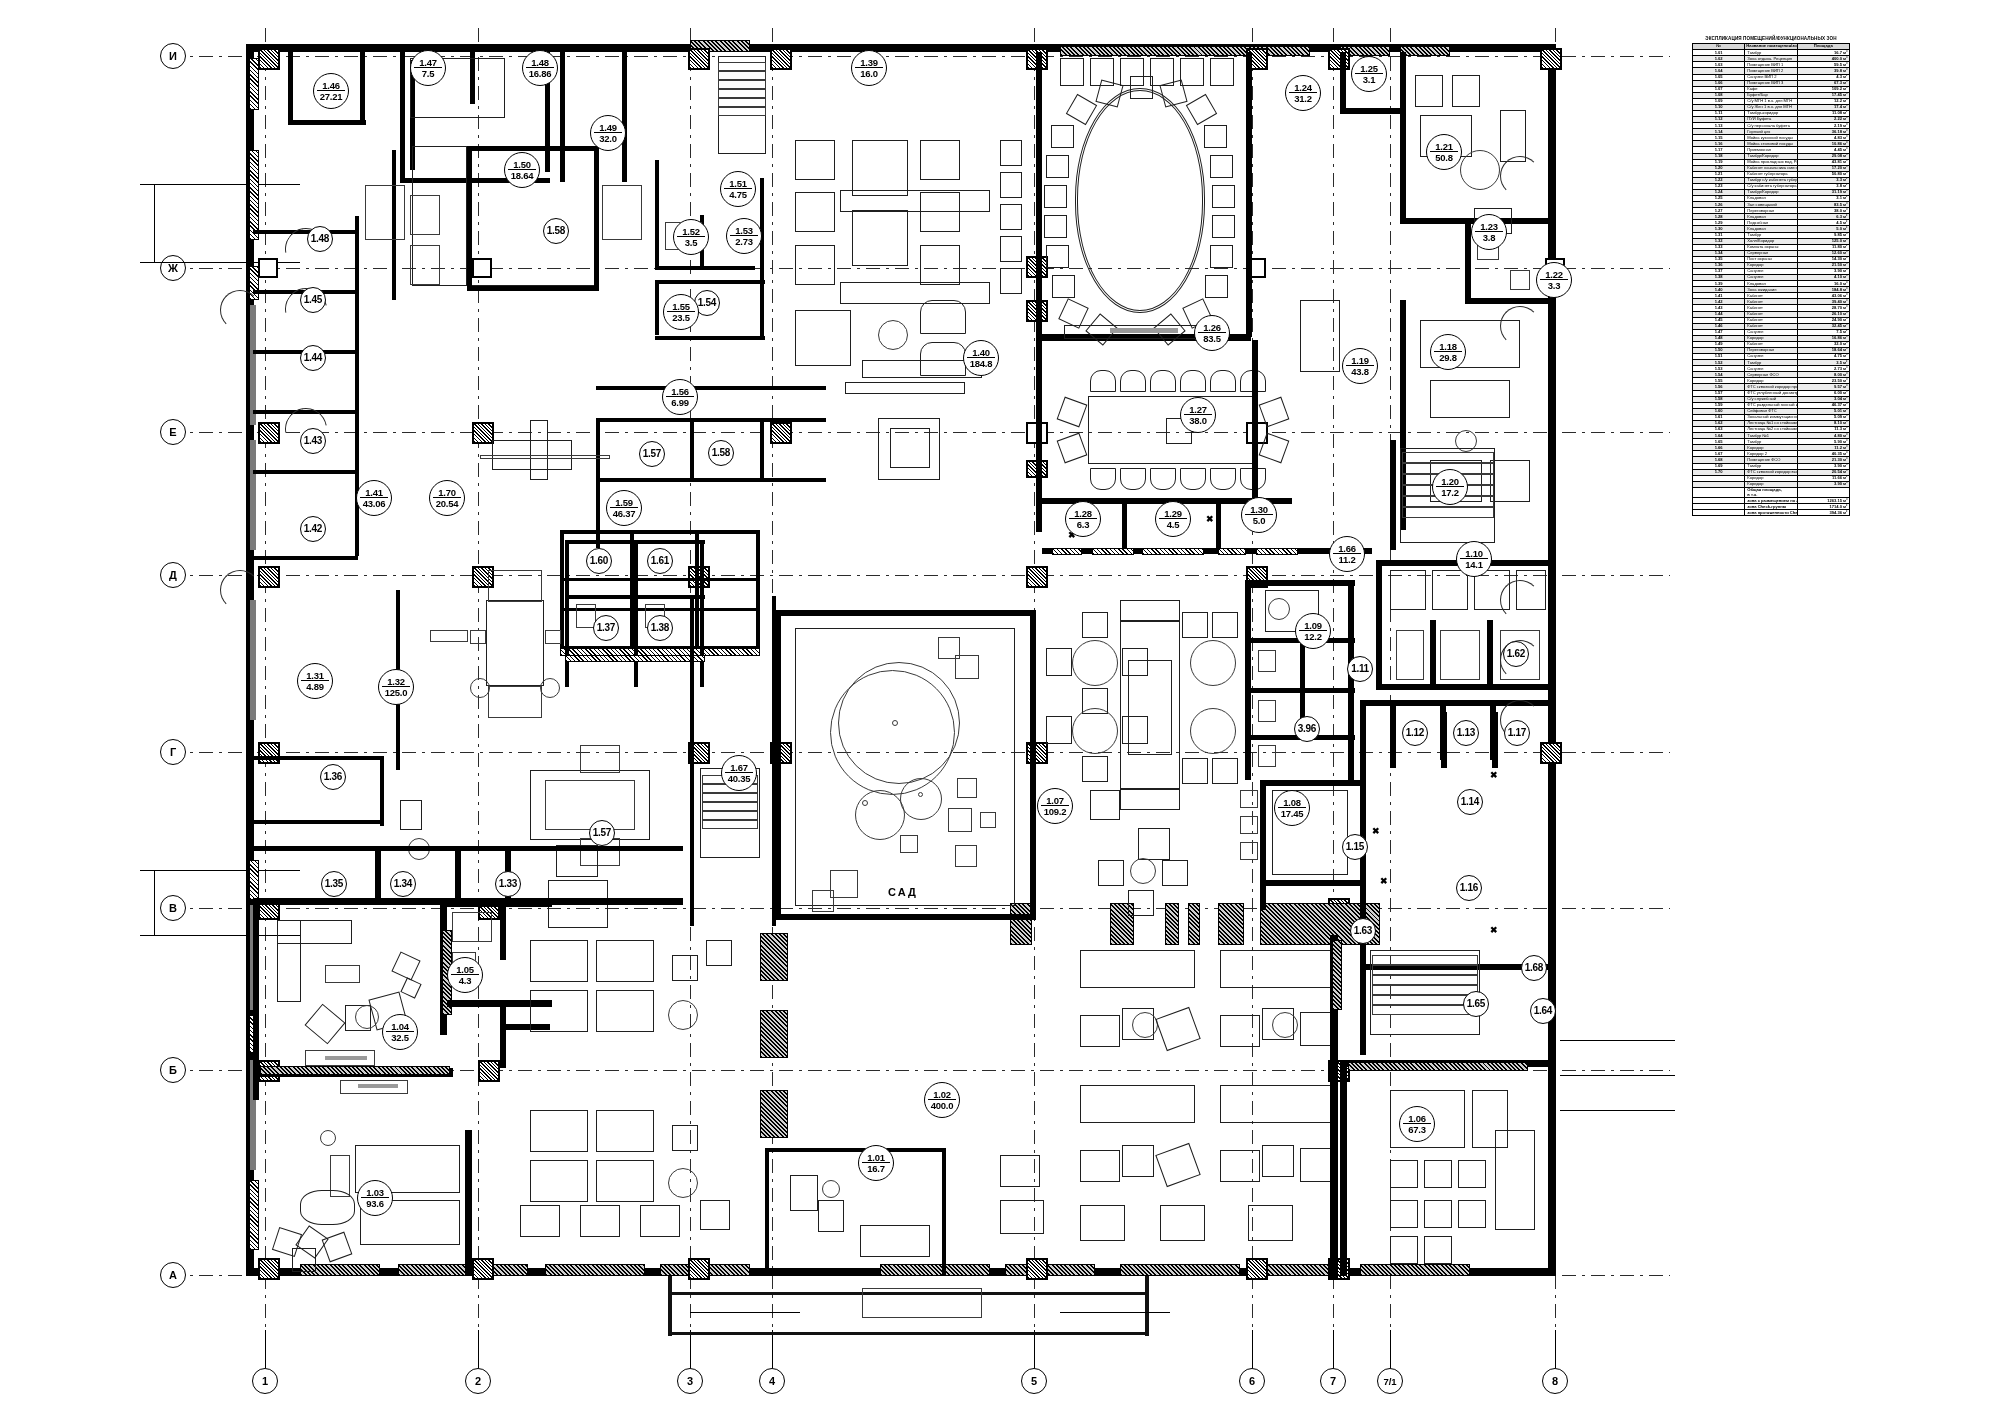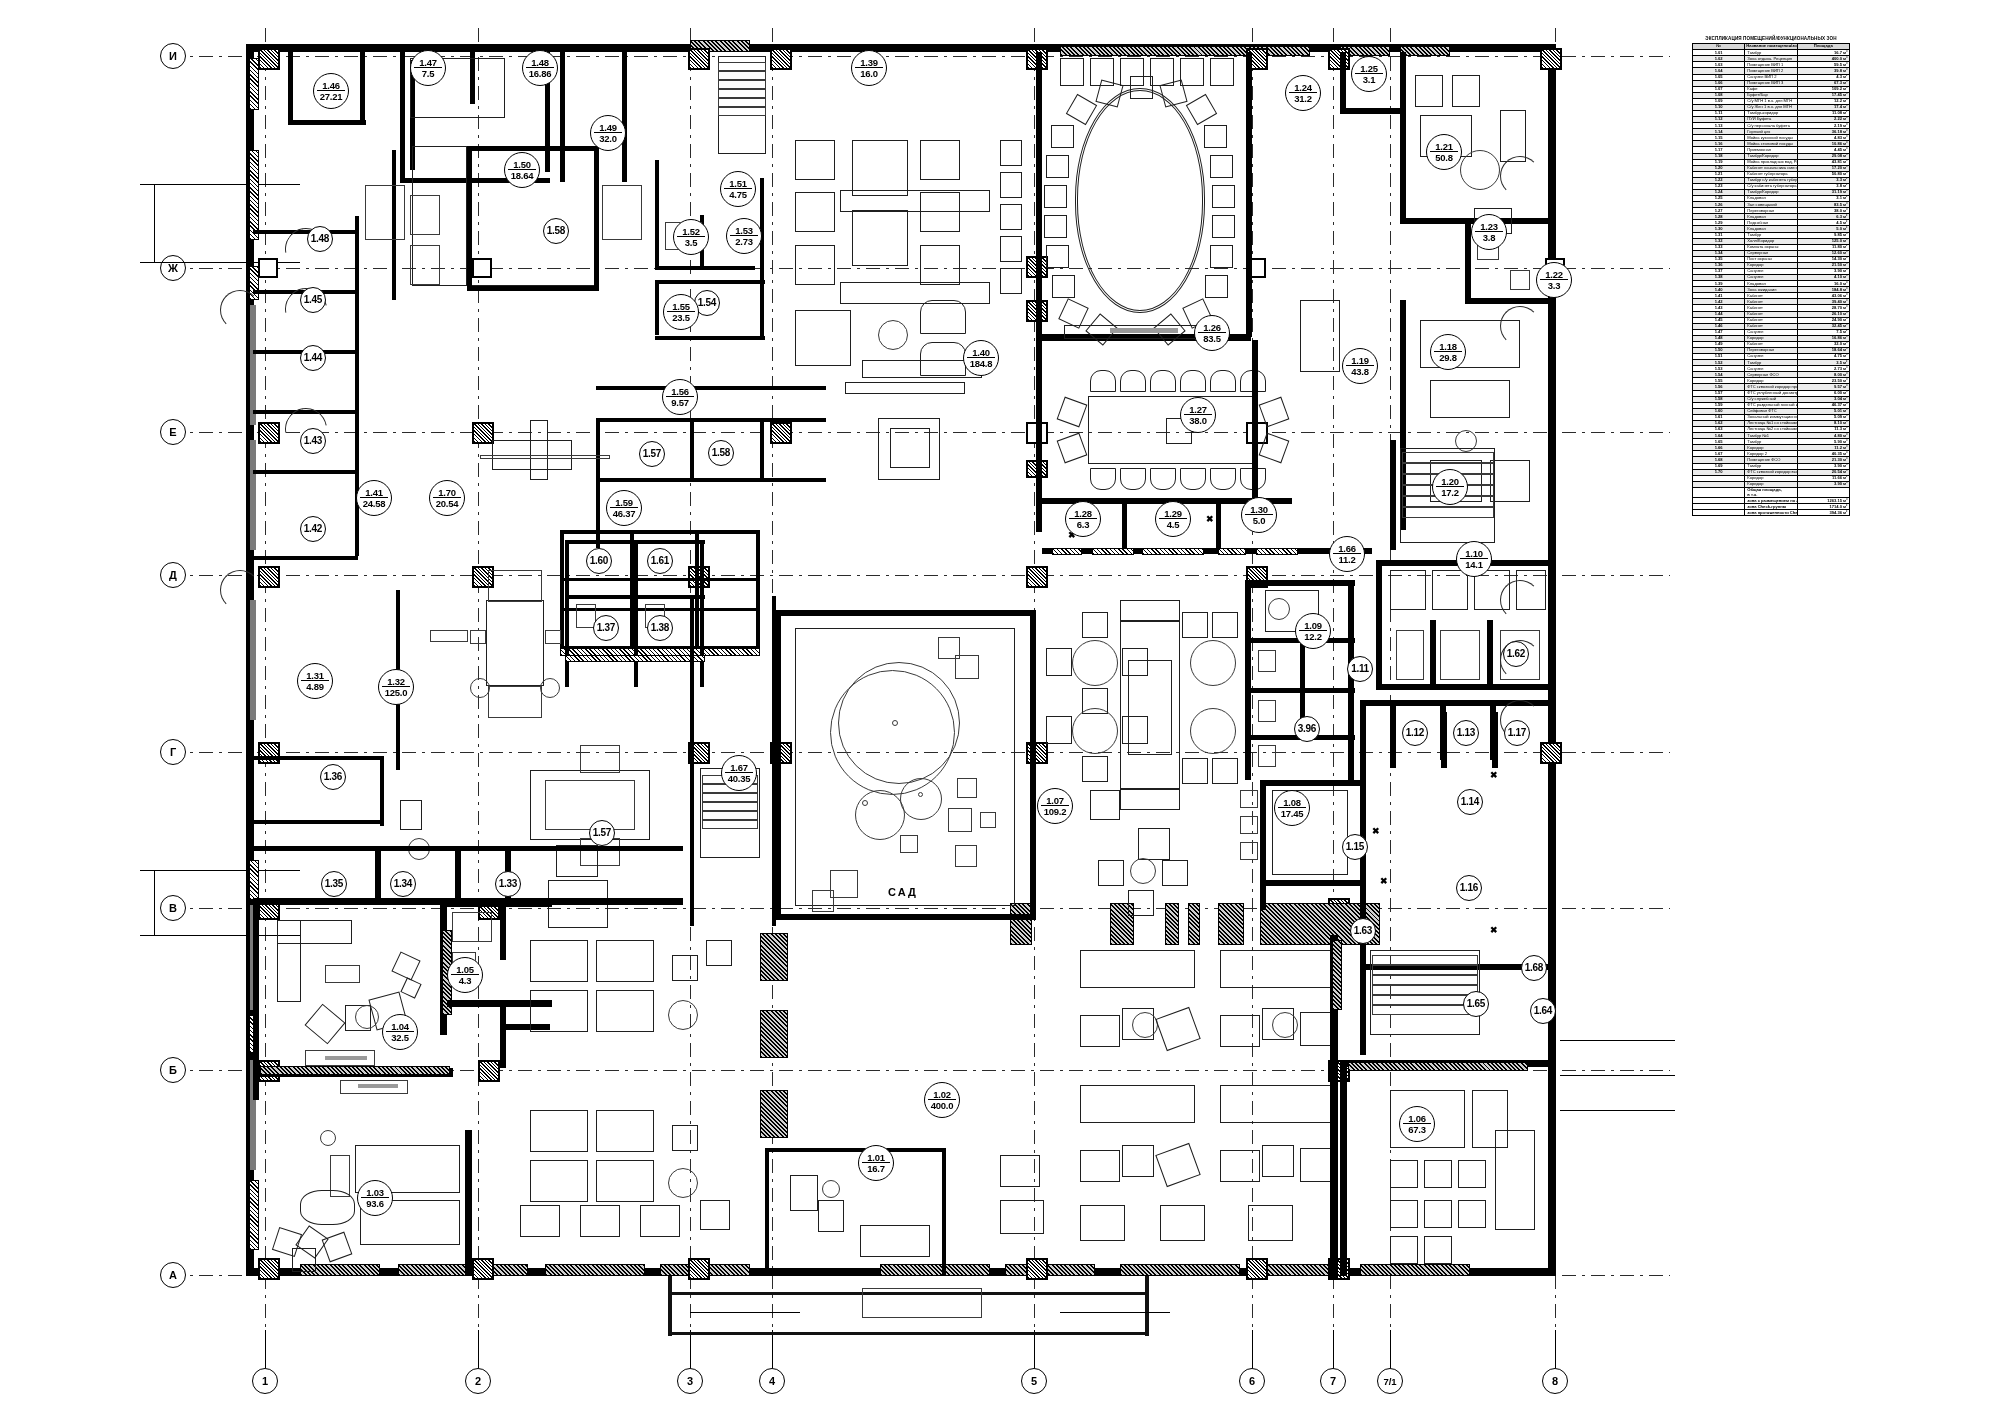--- a/index.html
+++ b/index.html
@@ -913,31 +913,31 @@
       <div class="tag" style="left: 1430px; top: 334px; width: 36px; height: 36px;">
         <span class="num">1.18</span>
         <span class="area">29.8</span>
       </div>
       <div class="tag" style="left: 1180px; top: 397px; width: 36px; height: 36px;">
         <span class="num">1.27</span>
         <span class="area">38.0</span>
       </div>
       <div class="tag" style="left: 662px; top: 379px; width: 36px; height: 36px;">
         <span class="num">1.56</span>
-        <span class="area">9.57</span>
+        <span class="area">6.99</span>
       </div>
       <div class="tag single" style="left: 639px; top: 441px; width: 26px; height: 26px;">
         <span class="num">1.57</span>
       </div>
       <div class="tag single" style="left: 708px; top: 440px; width: 26px; height: 26px;">
         <span class="num">1.58</span>
       </div>
       <div class="tag" style="left: 356px; top: 480px; width: 36px; height: 36px;">
         <span class="num">1.41</span>
-        <span class="area">24.58</span>
+        <span class="area">43.06</span>
       </div>
       <div class="tag" style="left: 429px; top: 480px; width: 36px; height: 36px;">
         <span class="num">1.70</span>
         <span class="area">20.54</span>
       </div>
       <div class="tag" style="left: 606px; top: 490px; width: 36px; height: 36px;">
         <span class="num">1.59</span>
         <span class="area">46.37</span>
       </div>
       <div class="tag" style="left: 1432px; top: 469px; width: 36px; height: 36px;">

